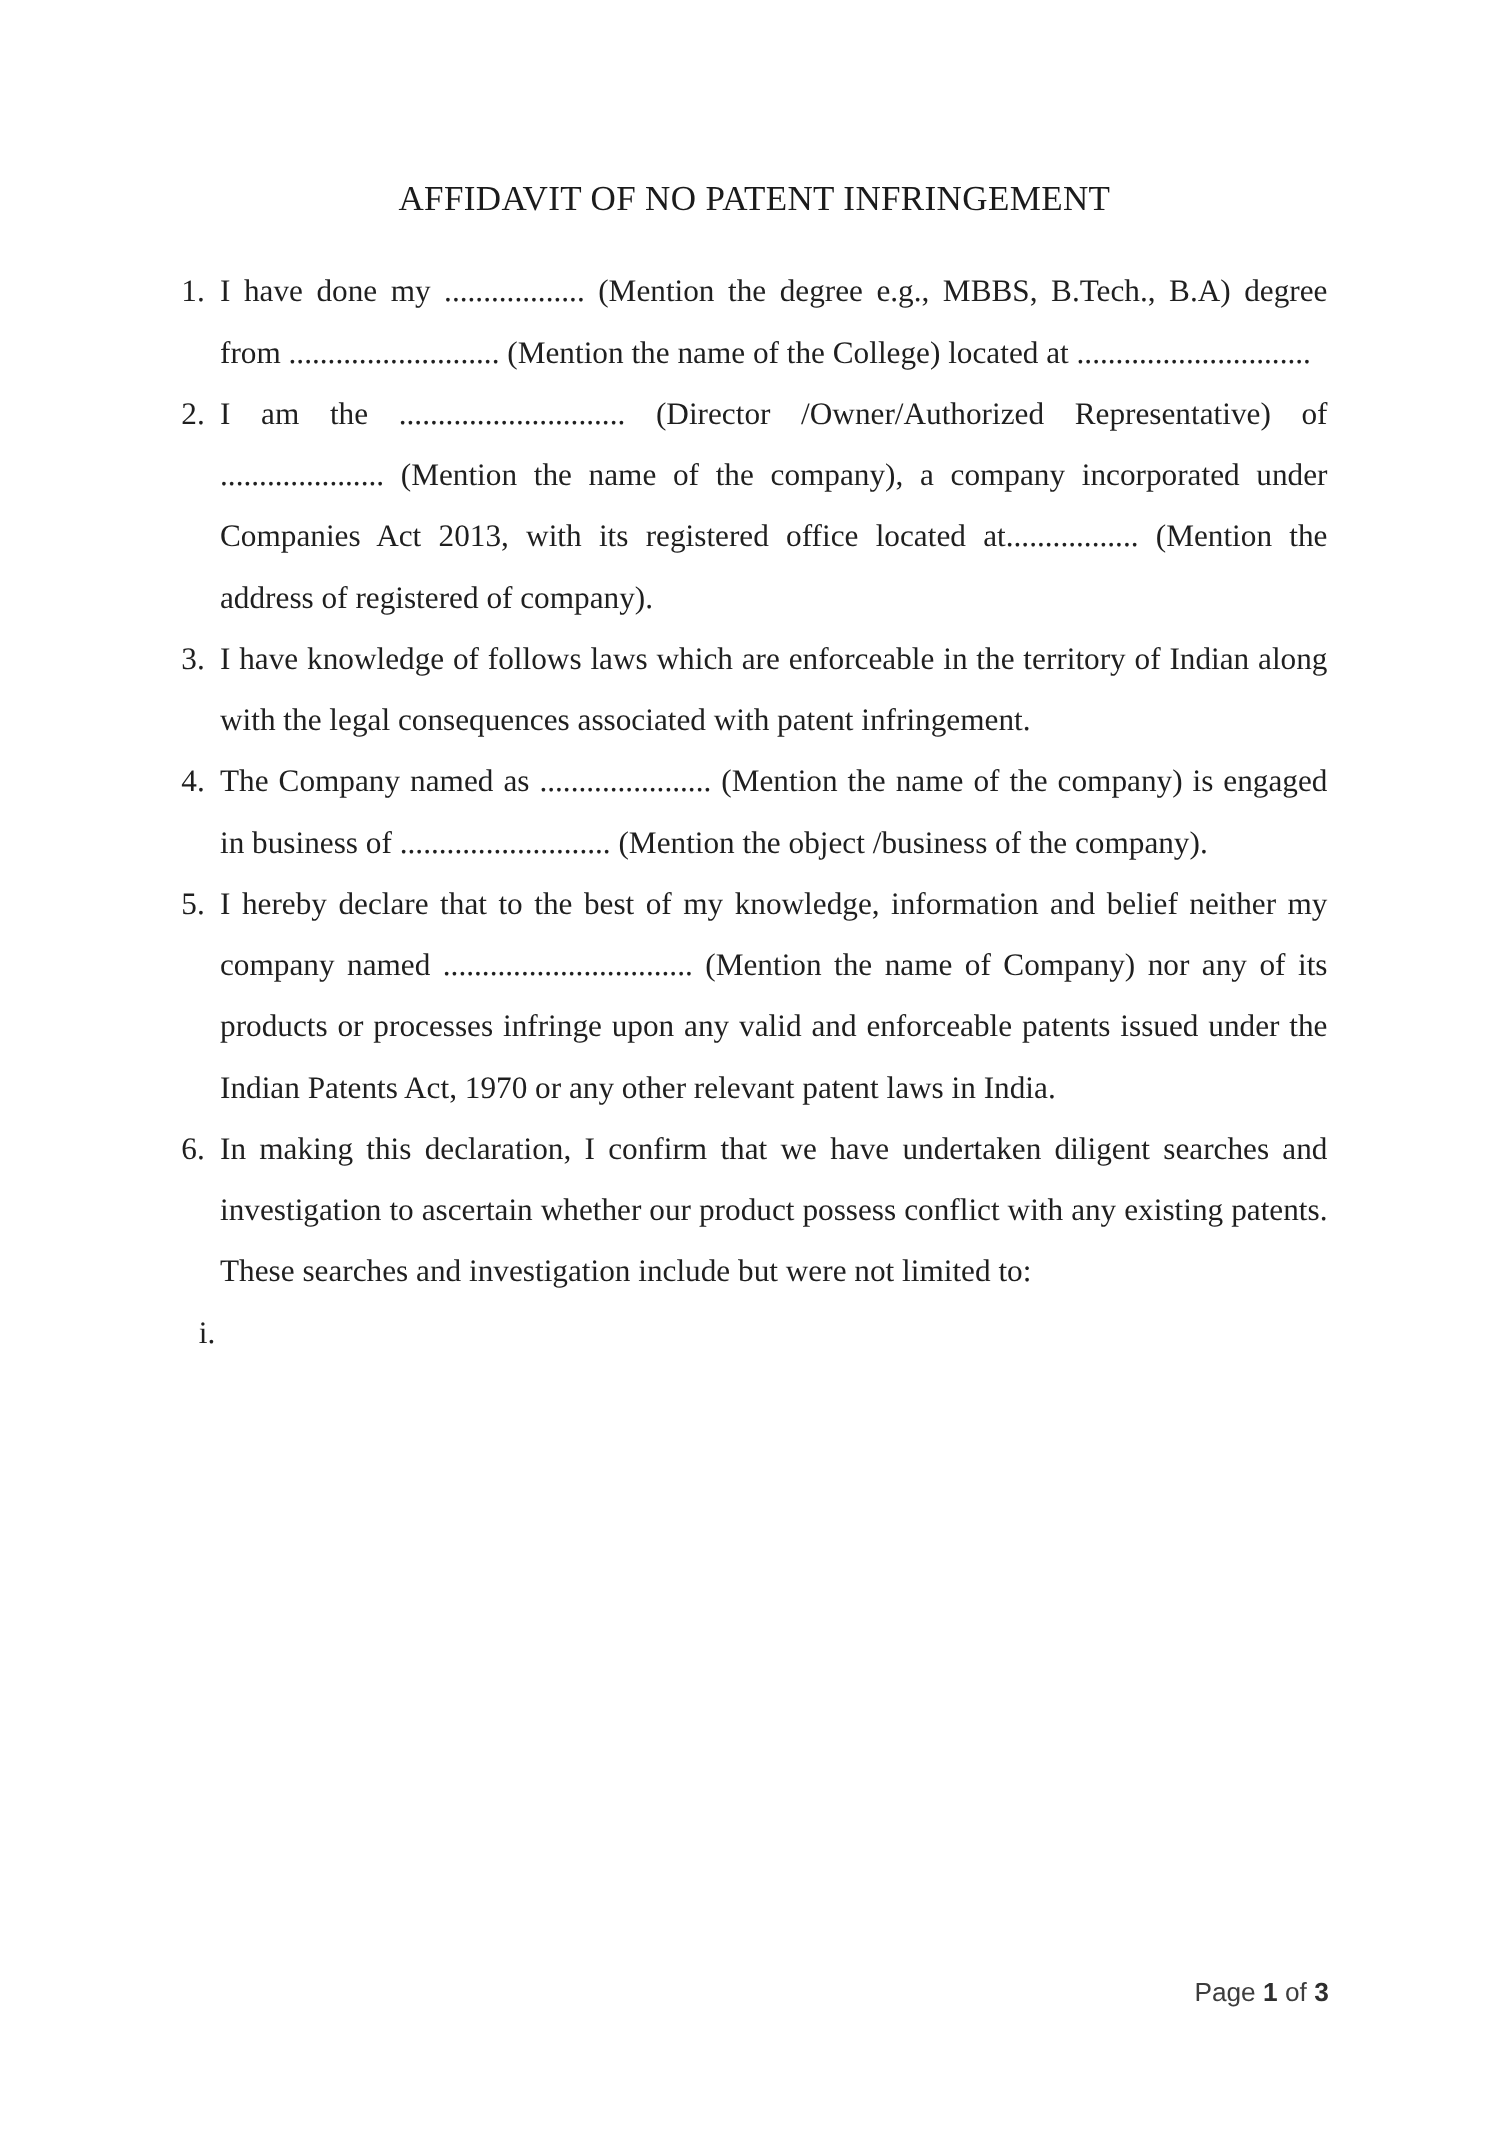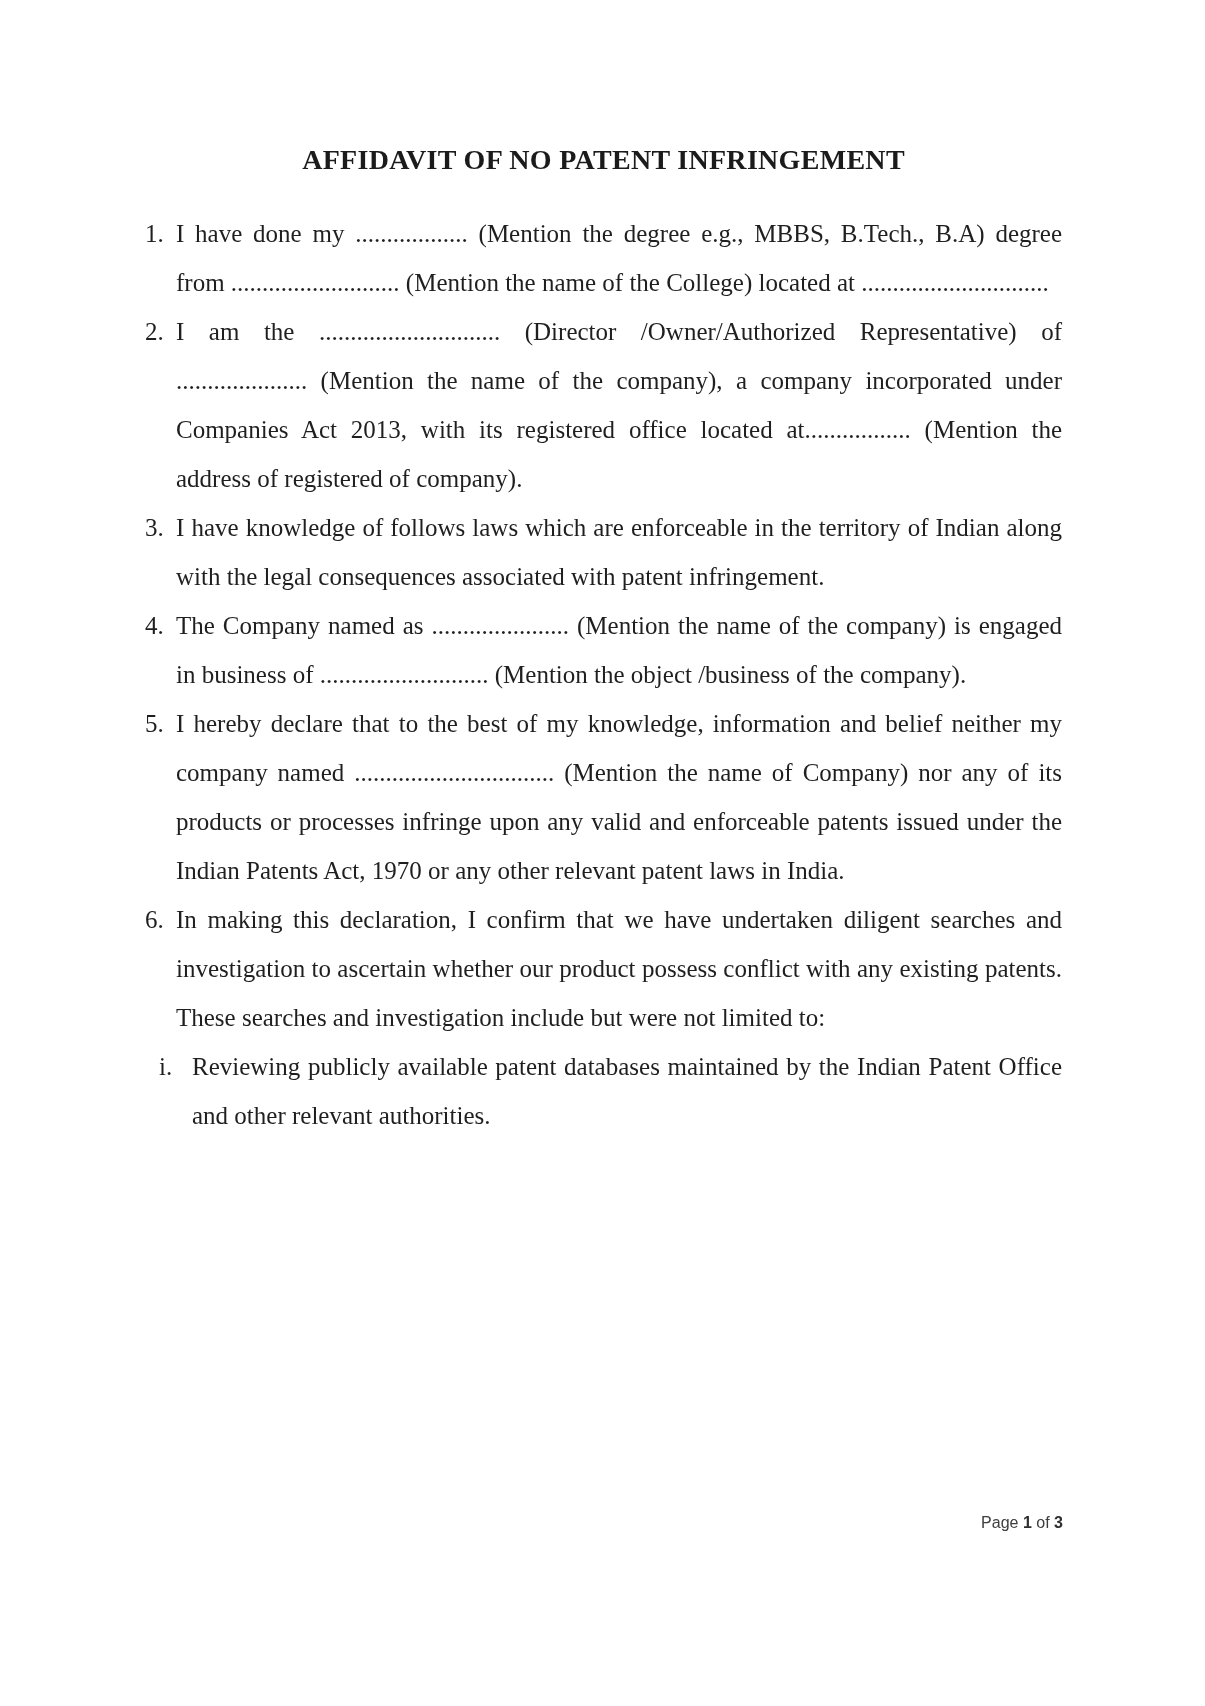--- a/index.html
+++ b/index.html
@@ -21,21 +21,21 @@
   .content {
     position: absolute;
     left: 145px;
     top: 143px;
     width: 917px;
   }
   .doc-title {
     margin: 0 0 32px 0;
     font-size: 28px;
     line-height: 34px;
-    font-weight: 700;
+    font-weight: 400;
     text-align: center;
     letter-spacing: 0.3px;
     color: #1b1b1b;
   }
   .body-text {
     font-size: 25px;
     line-height: 49px;
     text-align: justify;
     text-align-last: left;
     word-break: break-word;
@@ -59,24 +59,24 @@
     padding-left: 47px;
     margin: 0;
   }
   .sub-item .marker {
     position: absolute;
     left: 14px;
     top: 0;
   }
   .footer {
     position: absolute;
-    top: 1510px;
+    top: 1582px;
     right: 142px;
     font-family: "Liberation Sans", "DejaVu Sans", sans-serif;
-    font-size: 16px;
+    font-size: 21px;
     line-height: 26px;
     color: #3d3d3d;
     white-space: nowrap;
   }
   .footer .b { font-weight: 700; color: #2e2e2e; }
 </style>
 </head>
 <body>
 
 <div class="page">
@@ -110,21 +110,20 @@
       <span>I hereby declare that to the best of my knowledge, information and belief neither my company named ................................ (Mention the name of Company) nor any of its products or processes infringe upon any valid and enforceable patents issued under the Indian Patents Act, 1970 or any other relevant patent laws in India.</span>
     </div>
 
     <div class="body-text item">
       <span class="num">6.</span>
       <span>In making this declaration, I confirm that we have undertaken diligent searches and investigation to ascertain whether our product possess conflict with any existing patents. These searches and investigation include but were not limited to:</span>
     </div>
 
     <div class="body-text sub-item">
       <span class="marker">i.</span>
-      <span>Reviewing publicly available patent databases maintained by the Indian Patent Office and other relevant authorities.</span>
     </div>
 
   </div>
 
   <div class="footer">
     <span>Page</span>
     <span class="b">1</span>
     <span>of</span>
     <span class="b">3</span>
   </div>

